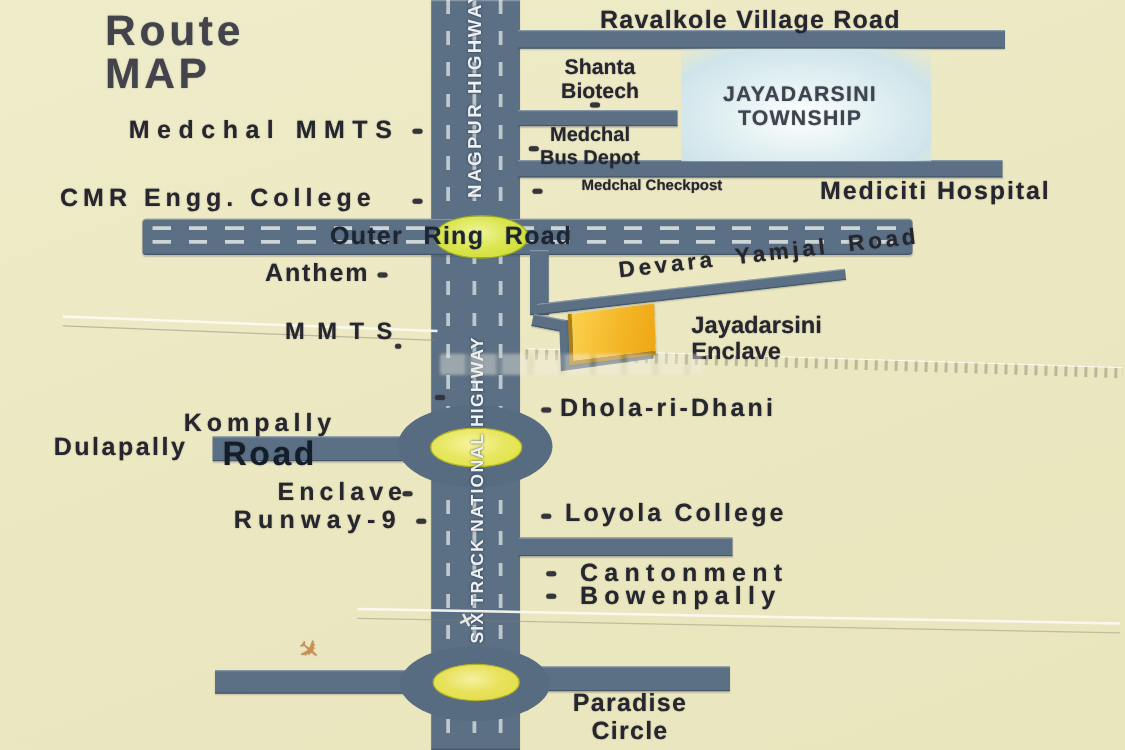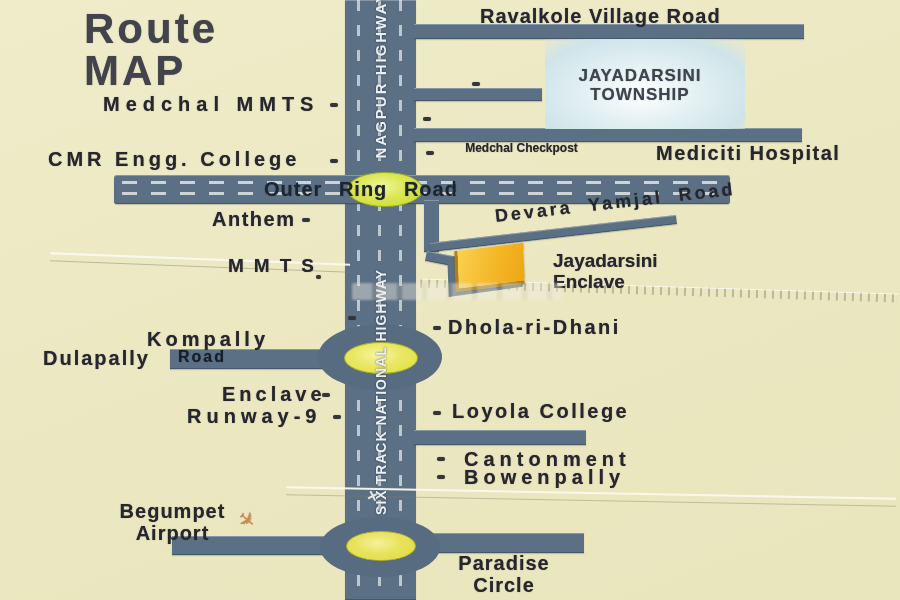--- a/index.html
+++ b/index.html
@@ -80,38 +80,40 @@
               background:linear-gradient(105deg,#fbd14f 0%,#f4b728 55%,#eea614 100%);
               border-left:3px solid #b07f12;border-bottom:3px solid #a97b10;box-shadow:0 1px 2px rgba(60,60,40,.4);"></div>
 
   <div class="abs zl" style="left:345px;top:4px;width:71px;height:142px;display:flex;align-items:center;justify-content:center;">
     <span class="vtext" style="font-size:15px;">NAGPUR HIGHWAY</span>
   </div>
   <div class="abs zl" style="left:345px;top:268px;width:71px;height:248px;display:flex;align-items:center;justify-content:center;">
     <span class="vtext" style="font-size:14px;letter-spacing:1px;">SIX TRACK NATIONAL HIGHWAY</span>
   </div>
 
-  <div class="lbl wrap zl" style="left:84px;top:8px;width:175px;font-size:42px;line-height:1.0;letter-spacing:3px;
+  <div class="lbl wrap zl" style="left:84px;top:8px;width:175px;font-size:34px;line-height:1.0;letter-spacing:3px;
               color:#43434c;text-align:left;white-space:normal;">Route MAP</div>
 
   <div class="lbl zl" style="left:480px;top:5px;font-size:20px;letter-spacing:1px;">Ravalkole Village Road</div>
   <div class="lbl zl" style="left:264px;top:178px;font-size:20px;letter-spacing:1px;word-spacing:10px;color:#1c2633;z-index:4;">Outer Ring Road</div>
   <div class="lbl zl" style="left:495px;top:206px;font-size:18px;letter-spacing:3px;word-spacing:8px;
               transform:rotate(-6.5deg);transform-origin:0 50%;">Devara Yamjal Road</div>
   <div class="lbl zl" style="left:43px;top:347px;font-size:20px;letter-spacing:2px;">Dulapally</div>
-  <div class="lbl zl" style="left:178px;top:348px;font-size:16px;letter-spacing:2px;color:#141e2a;">Road</div>
+  <div class="lbl zl" style="left:178px;top:348px;font-size:27px;letter-spacing:2px;color:#141e2a;">Road</div>
 
   <div class="lbl wrap zl" style="left:550px;top:66px;width:180px;font-size:17px;letter-spacing:1px;color:#3c4550;white-space:normal;">JAYADARSINI TOWNSHIP</div>
   <div class="lbl wrap zl" style="left:553px;top:250px;width:135px;font-size:19px;text-align:left;white-space:normal;">Jayadarsini Enclave</div>
 
   <div class="lbl zl" style="left:103px;top:93px;font-size:20px;letter-spacing:6px;">Medchal MMTS</div>
   <div class="mk zl" style="left:330px;top:103px;"></div>
 
+  <div class="lbl wrap zl" style="left:430px;top:44px;width:100px;font-size:17px;white-space:normal;">Shanta Biotech</div>
   <div class="mk zl" style="left:472px;top:82px;"></div>
 
+  <div class="lbl wrap zl" style="left:432px;top:100px;width:80px;font-size:16px;white-space:normal;">Medchal Bus Depot</div>
   <div class="mk zl" style="left:423px;top:117px;"></div>
 
   <div class="lbl wrap zl" style="left:464px;top:142px;width:115px;font-size:12px;white-space:normal;">Medchal Checkpost</div>
   <div class="mk zl" style="left:426px;top:151px;"></div>
 
   <div class="lbl zl" style="left:656px;top:142px;font-size:20px;letter-spacing:1.5px;">Mediciti Hospital</div>
 
   <div class="lbl zl" style="left:48px;top:148px;font-size:20px;letter-spacing:4px;">CMR Engg. College</div>
   <div class="mk zl" style="left:330px;top:159px;"></div>
 
@@ -136,21 +138,20 @@
 
   <div class="lbl zl" style="left:452px;top:400px;font-size:20px;letter-spacing:2.5px;">Loyola College</div>
   <div class="mk zl" style="left:433px;top:411px;"></div>
 
   <div class="lbl zl" style="left:464px;top:448px;font-size:20px;letter-spacing:5px;">Cantonment</div>
   <div class="mk zl" style="left:437px;top:457px;"></div>
 
   <div class="lbl zl" style="left:464px;top:466px;font-size:20px;letter-spacing:5px;">Bowenpally</div>
   <div class="mk zl" style="left:437px;top:475px;"></div>
 
-  <div class="lbl wrap zl" style="left:110px;top:500px;width:125px;font-size:20px;letter-spacing:1px;white-space:normal;">Begumpet Airport</div>
   <span class="abs zl" style="left:238px;top:508px;font-size:21px;color:#c98e54;transform:rotate(40deg);
                text-shadow:0 0 1px rgba(140,90,40,.6);">✈</span>
 
   <span class="abs zl" style="left:367px;top:488px;font-size:14px;color:#f6f7f2;font-weight:bold;transform:rotate(18deg);opacity:.9;z-index:4;">✕</span>
 
   <div class="lbl wrap zl" style="left:444px;top:552px;width:120px;font-size:20px;letter-spacing:1px;white-space:normal;">Paradise Circle</div>
 
   <div class="abs" style="left:352px;top:283px;width:210px;height:17px;z-index:6;border-radius:2px;
               background:repeating-linear-gradient(90deg, rgba(238,236,226,.8) 0 20px, rgba(202,199,185,.45) 20px 25px);
               filter:blur(1.2px);opacity:.55;"></div>

